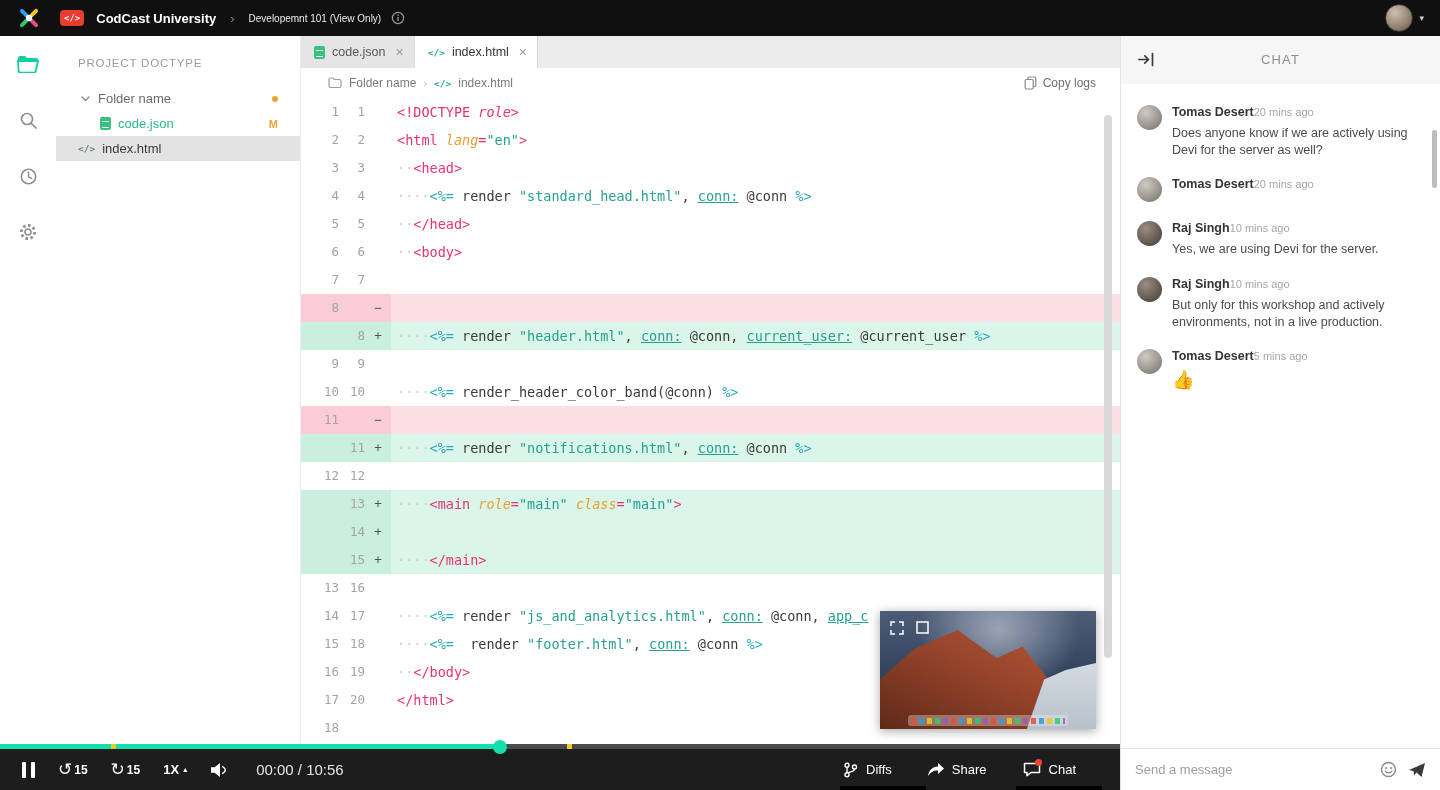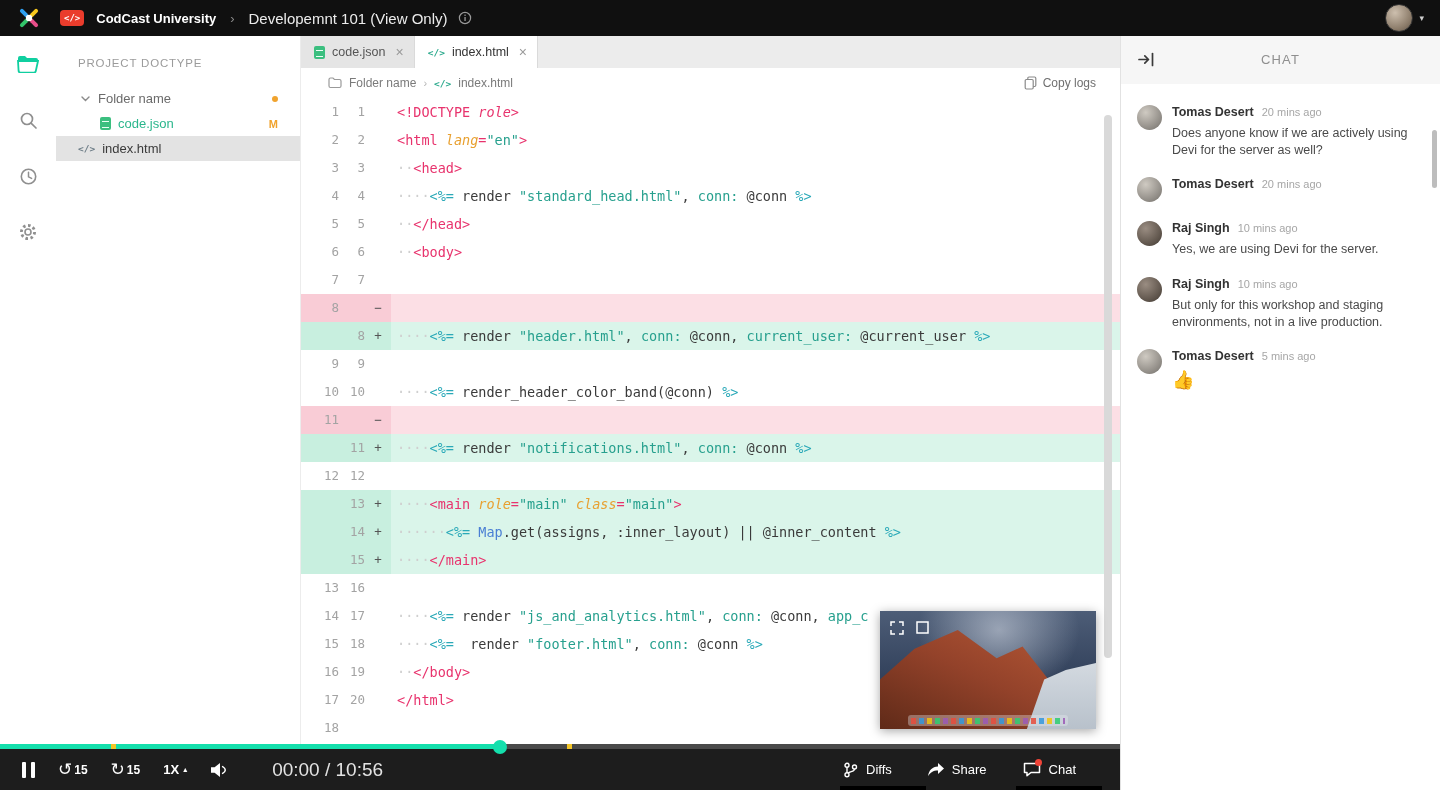--- a/index.html
+++ b/index.html
@@ -5,21 +5,21 @@
   * { margin:0; padding:0; box-sizing:border-box; }
   html,body { width:1440px; height:790px; overflow:hidden; font-family:"Liberation Sans", sans-serif; background:#fff; }
   #app { position:relative; width:1440px; height:790px; }
 
   
   #topbar { position:absolute; left:0; top:0; width:1440px; height:36px; background:#101010; display:flex; align-items:center; padding:0 16px; gap:10px; z-index:40; }
   .logo { width:26px; height:26px; flex:none; }
   .cast-badge { background:#ea3c2c; color:#fff; font-family:"DejaVu Sans Mono", monospace; font-size:9px; font-weight:bold; padding:3px 4px; border-radius:4px; margin-left:8px; }
   .app-name { color:#fff; font-size:13px; font-weight:bold; margin-left:2px; }
   .tb-sep { color:#8a8a8a; font-size:13px; margin:0 4px; }
-  .session-title { color:#ececec; font-size:15px; }
+  .session-title { color:#ececec; font-size:10px; }
   .tb-right { margin-left:auto; display:flex; align-items:center; gap:6px; }
   .avatar-img { width:28px; height:28px; border-radius:50%; background:radial-gradient(circle at 35% 30%, #cdbfae, #8c7c6a 65%, #5d5246); border:1px solid #333; }
   .tb-caret { color:#cfcfcf; font-size:9px; }
 
   
   #rail { position:absolute; left:0; top:36px; width:56px; height:708px; background:#fff; padding-top:16px; display:flex; flex-direction:column; align-items:center; }
   .rail-btn { width:24px; height:24px; margin-bottom:32px; display:flex; align-items:center; justify-content:center; cursor:pointer; }
 
   
   #project { position:absolute; left:56px; top:36px; width:244px; height:708px; background:#fff; padding-top:21px; }
@@ -54,21 +54,21 @@
   .ln-new { width:26px; text-align:right; }
   .ln-sign { width:26px; text-align:center; color:#555; }
   .code-text { white-space:pre; padding-left:6px; font-family:"DejaVu Sans Mono", monospace; font-size:13.5px; line-height:28px; color:#3a3a3a; }
   .diff-rem { background:#fcdfe5; } .diff-rem .gutter { background:#f9ccd6; }
   .diff-add { background:#daf5ea; } .diff-add .gutter { background:#c8efdf; }
   .tk-tag { color:#e8336d; }
   .tk-tagi { color:#e8336d; font-style:italic; }
   .tk-attr { color:#e8a030; font-style:italic; }
   .tk-str { color:#27a08e; }
   .tk-erb { color:#2aa9b8; }
-  .tk-sym { color:#27a08e; }
+  .tk-sym { color:#27a08e;text-decoration:underline; }
   .tk-pln { color:#3a3a3a; }
   .tk-mod { color:#4a7fd4; }
   .tk-ws { color:#cfcfcf; }
   #editor-scrollbar { position:absolute; right:8px; top:17px; width:8px; height:543px; background:#d9d9d9; border-radius:4px; cursor:pointer; }
 
   
   #video-overlay { position:absolute; left:880px; top:611px; width:216px; height:118px; z-index:30; overflow:hidden; box-shadow:0 2px 10px rgba(0,0,0,.35); cursor:pointer; background:linear-gradient(180deg,#45556e 0%,#2c3a52 55%,#22declarative 100%); }
   .vo-sky { position:absolute; inset:0; background:linear-gradient(180deg,#4d5d77 0%,#33425c 55%,#26324a 100%); }
   .vo-cloud { position:absolute; inset:0; background:radial-gradient(ellipse at 55% 16%, rgba(222,228,238,.55), rgba(222,228,238,0) 48%); }
   .vo-mountain { position:absolute; inset:0; background:linear-gradient(205deg,#c2603a 0%,#93422a 55%,#5f2a18 100%); clip-path:polygon(0% 100%,0% 58%,16% 32%,36% 16%,54% 40%,66% 30%,78% 58%,100% 50%,100% 100%); }
@@ -88,39 +88,39 @@
   .pb-left { display:flex; align-items:center; gap:23px; }
   .pause-icon { display:flex; gap:5px; cursor:pointer; }
   .pause-icon i { display:block; width:4px; height:16px; background:#fff; border-radius:1px; }
   .skip { display:flex; align-items:center; gap:2px; color:#fff; cursor:pointer; }
   .skip .glyph { font-size:17px; line-height:1; }
   .skip .num { font-size:12px; font-weight:bold; }
   .speed { display:flex; align-items:center; gap:4px; color:#fff; cursor:pointer; }
   .speed .val { font-size:13px; font-weight:bold; }
   .speed .caret { font-size:8px; }
   .vol { cursor:pointer; display:flex; align-items:center; }
-  .pb-time { color:#e3e3e3; font-size:19px; margin-left:20px; }
+  .pb-time { color:#e3e3e3; font-size:15px; margin-left:4px; }
   .pb-right { margin-left:auto; display:flex; align-items:center; gap:36px; margin-right:22px; }
   .pb-btn { display:flex; align-items:center; gap:8px; color:#fff; font-size:13px; cursor:pointer; position:relative; }
   .chat-dot { position:absolute; width:7px; height:7px; border-radius:50%; background:#f04438; left:12px; top:-3px; }
   .under { position:absolute; bottom:0; height:4px; background:#000; }
   #under-diffs { left:840px; width:86px; }
   #under-chat { left:1016px; width:86px; }
 
   
   #chat { position:absolute; left:1120px; top:36px; width:320px; height:754px; background:#fff; border-left:1px solid #e2e2e2; display:flex; flex-direction:column; }
   #chat-header { height:48px; background:#f6f6f6; position:relative; flex:none; }
   .collapse-btn { position:absolute; left:17px; top:16px; cursor:pointer; }
   .chat-title { position:absolute; left:0; right:0; top:16px; text-align:center; font-size:13px; letter-spacing:1.2px; color:#8f8f8f; }
   #chat-messages { flex:1; padding:21px 16px 0; overflow:hidden; position:relative; }
   .msg { display:flex; gap:10px; margin-bottom:19px; }
   .msg-avatar { width:25px; height:25px; border-radius:50%; flex:none; background:radial-gradient(circle at 35% 30%, #cfcac2, #8e8a84 70%, #6f6b66); }
   .avatar-dark { background:radial-gradient(circle at 35% 30%, #9a8d82, #5c5249 70%, #3f3832); }
   .msg-body { flex:1; min-width:0; }
-  .msg-head { display:flex; align-items:baseline; gap:8px; margin-bottom:6px; }
+  .msg-head { display:flex; align-items:baseline; gap:0; margin-bottom:6px; }
   .msg-author { font-weight:bold; font-size:12.5px; color:#333; }
   .msg-time { font-size:11px; color:#a6a6a6; }
   .msg-text { font-size:12.5px; color:#4a4a4a; line-height:1.33; }
   .msg-emoji { font-size:18px; color:#e8a33d; }
   #chat-scrollbar { position:absolute; right:3px; top:94px; width:5px; height:58px; background:#bdbdbd; border-radius:3px; cursor:pointer; }
   #chat-input-bar { height:42px; border-top:1px solid #e5e5e5; display:flex; align-items:center; padding:0 14px; gap:11px; flex:none; }
   #chat-input { flex:1; border:none; outline:none; font-size:13px; color:#333; font-family:"Liberation Sans", sans-serif; }
   #chat-input::placeholder { color:#9e9e9e; }
   .input-icon { cursor:pointer; display:flex; align-items:center; }
 </style>
@@ -351,21 +351,20 @@
               <span class="ln ln-sign">+</span>
             </div>
             <div class="code-text"><span class="tk tk-ws">····</span><span class="tk tk-tag">&lt;main </span><span class="tk tk-attr">role</span><span class="tk tk-tag">=</span><span class="tk tk-str">"main"</span><span class="tk tk-pln"> </span><span class="tk tk-attr">class</span><span class="tk tk-tag">=</span><span class="tk tk-str">"main"</span><span class="tk tk-tag">&gt;</span></div>
           </div>
           <div class="code-row diff-add">
             <div class="gutter">
               <span class="ln ln-old"></span>
               <span class="ln ln-new">14</span>
               <span class="ln ln-sign">+</span>
             </div>
-            <div class="code-text"><span class="tk tk-ws">······</span><span class="tk tk-erb">&lt;%= </span><span class="tk tk-mod">Map</span><span class="tk tk-pln">.get(assigns, :inner_layout) || @inner_content </span><span class="tk tk-erb">%&gt;</span></div>
           </div>
           <div class="code-row diff-add">
             <div class="gutter">
               <span class="ln ln-old"></span>
               <span class="ln ln-new">15</span>
               <span class="ln ln-sign">+</span>
             </div>
             <div class="code-text"><span class="tk tk-ws">····</span><span class="tk tk-tag">&lt;/main&gt;</span></div>
           </div>
           <div class="code-row">
@@ -537,30 +536,46 @@
             <div class="msg-text">Yes, we are using Devi for the server.</div>
           </div>
         </div>
         <div class="msg">
           <div class="msg-avatar avatar-dark"></div>
           <div class="msg-body">
             <div class="msg-head">
               <span class="msg-author">Raj Singh</span>
               <span class="msg-time">10 mins ago</span>
             </div>
-            <div class="msg-text">But only for this workshop and staging environments, not in a live production.</div>
+            <div class="msg-text">But only for this workshop and actively environments, not in a live production.</div>
           </div>
         </div>
         <div class="msg">
           <div class="msg-avatar"></div>
           <div class="msg-body">
             <div class="msg-head">
               <span class="msg-author">Tomas Desert</span>
               <span class="msg-time">5 mins ago</span>
             </div>
             <div class="msg-text msg-emoji">👍</div>
           </div>
         </div>
       </div>
     <div id="chat-scrollbar"></div>
+    <div id="chat-input-bar">
+      <input id="chat-input" type="text" placeholder="Send a message" style="">
+      <span class="input-icon">
+        <svg width="17" height="17" viewBox="0 0 17 17">
+          <circle cx="8.5" cy="8.5" r="7" fill="none" stroke="#8a8a8a" stroke-width="1.4"></circle>
+          <circle cx="6" cy="7" r="1" fill="#8a8a8a"></circle>
+          <circle cx="11" cy="7" r="1" fill="#8a8a8a"></circle>
+          <path d="M5.3 10.3 c1.8 2.2 4.6 2.2 6.4 0" fill="none" stroke="#8a8a8a" stroke-width="1.3" stroke-linecap="round"></path>
+        </svg>
+      </span>
+      <span class="input-icon">
+        <svg width="18" height="16" viewBox="0 0 18 16">
+          <path d="M1 8 L17 1 13.5 15 8.5 10.5 6 13.5 5.6 9.3z" fill="#3a3a3a"></path>
+        </svg>
+      </span>
+    </div>
   </div>
 
 </div>
 
 </body></html>

